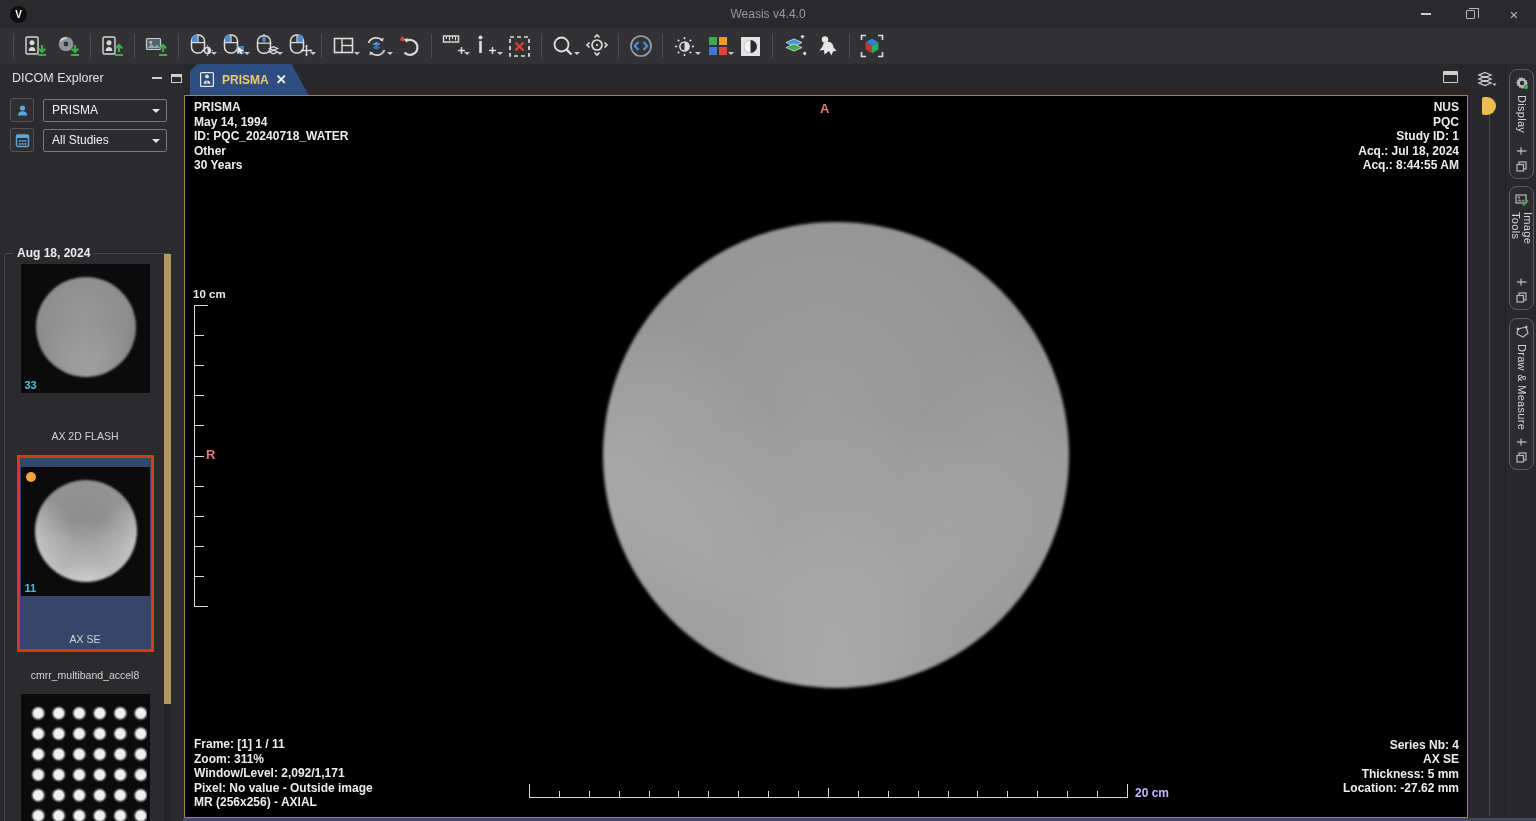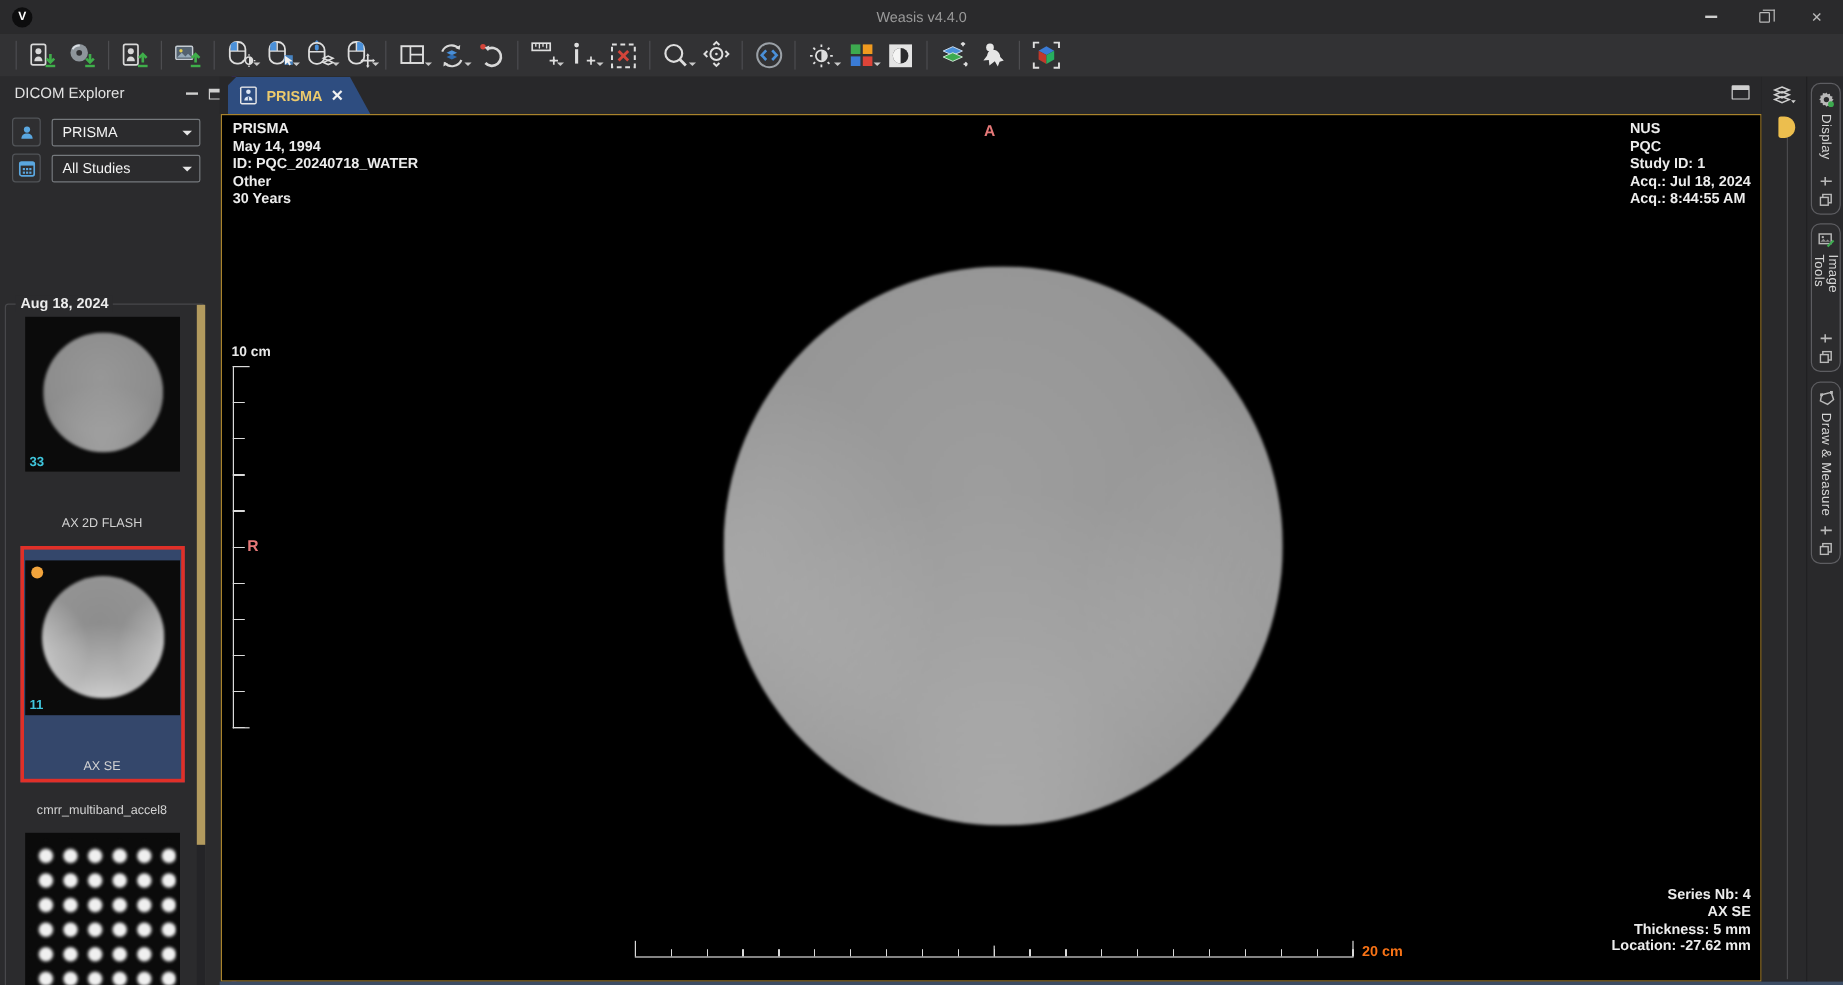--- a/index.html
+++ b/index.html
@@ -22,21 +22,21 @@
 
   
   .toolbar{ position:absolute; left:0; top:28px; width:1536px; height:36px; background:#323234;
             display:flex; align-items:center; padding-left:8px; }
   .tsep{ width:1px; height:24px; background:#4d4d50; margin:0 5px; flex:none; }
   .tbi{ position:relative; width:33px; height:30px; display:flex; align-items:center; justify-content:center; flex:none; border-radius:3px; }
   .caret{ position:absolute; right:0; bottom:3px; width:0; height:0; border:3.5px solid transparent; border-top-color:#c9c9c9; }
 
   
   .sidebar{ position:absolute; left:0; top:64px; width:197px; height:757px; background:#2b2b2d;
-            border-right:4px solid #6d28d9; overflow:hidden; }
+            border-right:7px solid #6d28d9; overflow:hidden; }
   .sb-head{ height:28px; display:flex; align-items:center; padding:0 8px 0 12px; }
   .sb-title{ font-size:12.5px; color:#e2e2e2; }
   .sb-hicons{ margin-left:auto; display:flex; gap:9px; align-items:center; }
   .mini{ width:10px; height:2px; background:#cfcfcf; }
   .maxi{ width:11px; height:9px; border:1px solid #cfcfcf; border-top:3px solid #cfcfcf; }
   .sb-row{ display:flex; align-items:center; gap:9px; padding:6px 0 0 10px; }
   .sb-ico{ width:24px; height:24px; background:#2f2f31; border:1px solid #515458; border-radius:3px;
            display:flex; align-items:center; justify-content:center; }
   .select{ width:124px; height:23px; background:#2b2b2d; border:1px solid #75797d; border-radius:2px;
            display:flex; align-items:center; font-size:12px; color:#f2f2f2; padding-left:8px; position:relative; }
@@ -82,39 +82,39 @@
              border:1px solid #a9832c; overflow:hidden; }
   .phantom{ position:absolute; left:418px; top:126px; width:466px; height:466px; border-radius:50%; filter:blur(1.5px);
      background:
        radial-gradient(circle at 50% 104%, rgba(255,255,255,.26), transparent 56%),
        radial-gradient(circle at -4% 58%, rgba(255,255,255,.22), transparent 36%),
        radial-gradient(circle at 104% 60%, rgba(255,255,255,.15), transparent 34%),
        radial-gradient(circle at 47% 40%, #9d9d9d 0%, #969696 50%, #8a8a8a 82%, #7e7e7e 100%); }
   .ov{ position:absolute; font-size:12px; font-weight:600; line-height:14.6px; color:#ececec; }
   .ov div{ white-space:nowrap; }
   .ov-tl{ left:9px; top:4px; }
-  .ov-tr{ right:8px; top:4px; }
+  .ov-tr{ right:8px; top:4px; text-align:right; }
   .ov-bl{ left:9px; bottom:7px; }
   .ov-br{ right:8px; bottom:21px; text-align:right; }
   .omark{ position:absolute; color:#e57878; font-size:13px; font-weight:bold; }
   .omark-a{ left:635px; top:5px; }
   .omark-r{ left:21px; top:351px; }
   .vr-label{ position:absolute; left:8px; top:192px; font-size:11.5px; font-weight:700; color:#e8e8e8; }
   .vruler{ position:absolute; left:9px; top:209px; width:15px; height:302px; }
   .vruler .vline{ position:absolute; left:0; top:0; width:1px; height:302px; background:#dadada; }
   .vruler .vticks{ position:absolute; left:0; top:0; width:10px; height:302px;
      background:repeating-linear-gradient(to bottom,#dadada 0 1px, transparent 1px 30.1px); }
   .vruler .vend{ position:absolute; left:0; width:14px; height:1px; background:#dadada; }
   .hruler{ position:absolute; left:344px; top:688px; width:600px; height:14px; }
   .hruler .hline{ position:absolute; left:0; bottom:0; width:599px; height:1px; background:#dadada; }
   .hruler .hticks{ position:absolute; left:0; bottom:1px; width:600px; height:6px;
      background:repeating-linear-gradient(to right,#dadada 0 1px, transparent 1px 29.9px); }
   .hruler .hend{ position:absolute; bottom:1px; width:1px; height:13px; background:#dadada; }
   .hruler .hmid{ position:absolute; left:299px; bottom:1px; width:1px; height:9px; background:#dadada; }
-  .hr-label{ position:absolute; left:950px; top:690px; font-size:12px; font-weight:600; color:#f97316; }
+  .hr-label{ position:absolute; left:950px; top:690px; font-size:12px; font-weight:600; color:#c4b5fd; }
 
   
   .scrollcol{ position:absolute; left:1468px; top:64px; width:37px; height:754px; background:#29292b; }
   .fs-track{ position:absolute; left:21px; top:34px; width:1px; height:718px; background:#4a4a4d; }
   .fs-thumb{ position:absolute; left:14px; top:33px; width:14px; height:18px; background:#ecbe4e;
              border-radius:2px 9px 9px 2px; }
   .layers-btn{ position:absolute; left:3px; top:2px; width:32px; height:26px; display:flex; align-items:center; justify-content:center; }
   .rail{ position:absolute; left:1505px; top:64px; width:31px; height:757px; background:#29292b; border-left:1px solid #202022; }
   .rtab{ position:absolute; left:3px; width:25px; border:1px solid #5d5d61; border-radius:8px;
          display:flex; flex-direction:column; align-items:center; padding:6px 0; gap:5px; background:#2c2c2e; }
@@ -527,20 +527,27 @@
       <div>Other</div>
       <div>30 Years</div>
     </div>
     <div class="ov ov-tr">
       <div>NUS</div>
       <div>PQC</div>
       <div>Study ID: 1</div>
       <div>Acq.: Jul 18, 2024</div>
       <div>Acq.: 8:44:55 AM</div>
     </div>
+    <div class="ov ov-bl">
+      <div>Frame: [1] 1 / 11</div>
+      <div>Zoom: 311%</div>
+      <div>Window/Level: 2,092/1,171</div>
+      <div>Pixel: No value - Outside image</div>
+      <div>MR (256x256) - AXIAL</div>
+    </div>
     <div class="ov ov-br">
       <div>Series Nb: 4</div>
       <div>AX SE</div>
       <div>Thickness: 5 mm</div>
       <div>Location: -27.62 mm</div>
     </div>
 
     <div class="omark omark-a">A</div>
     <div class="omark omark-r">R</div>
 

